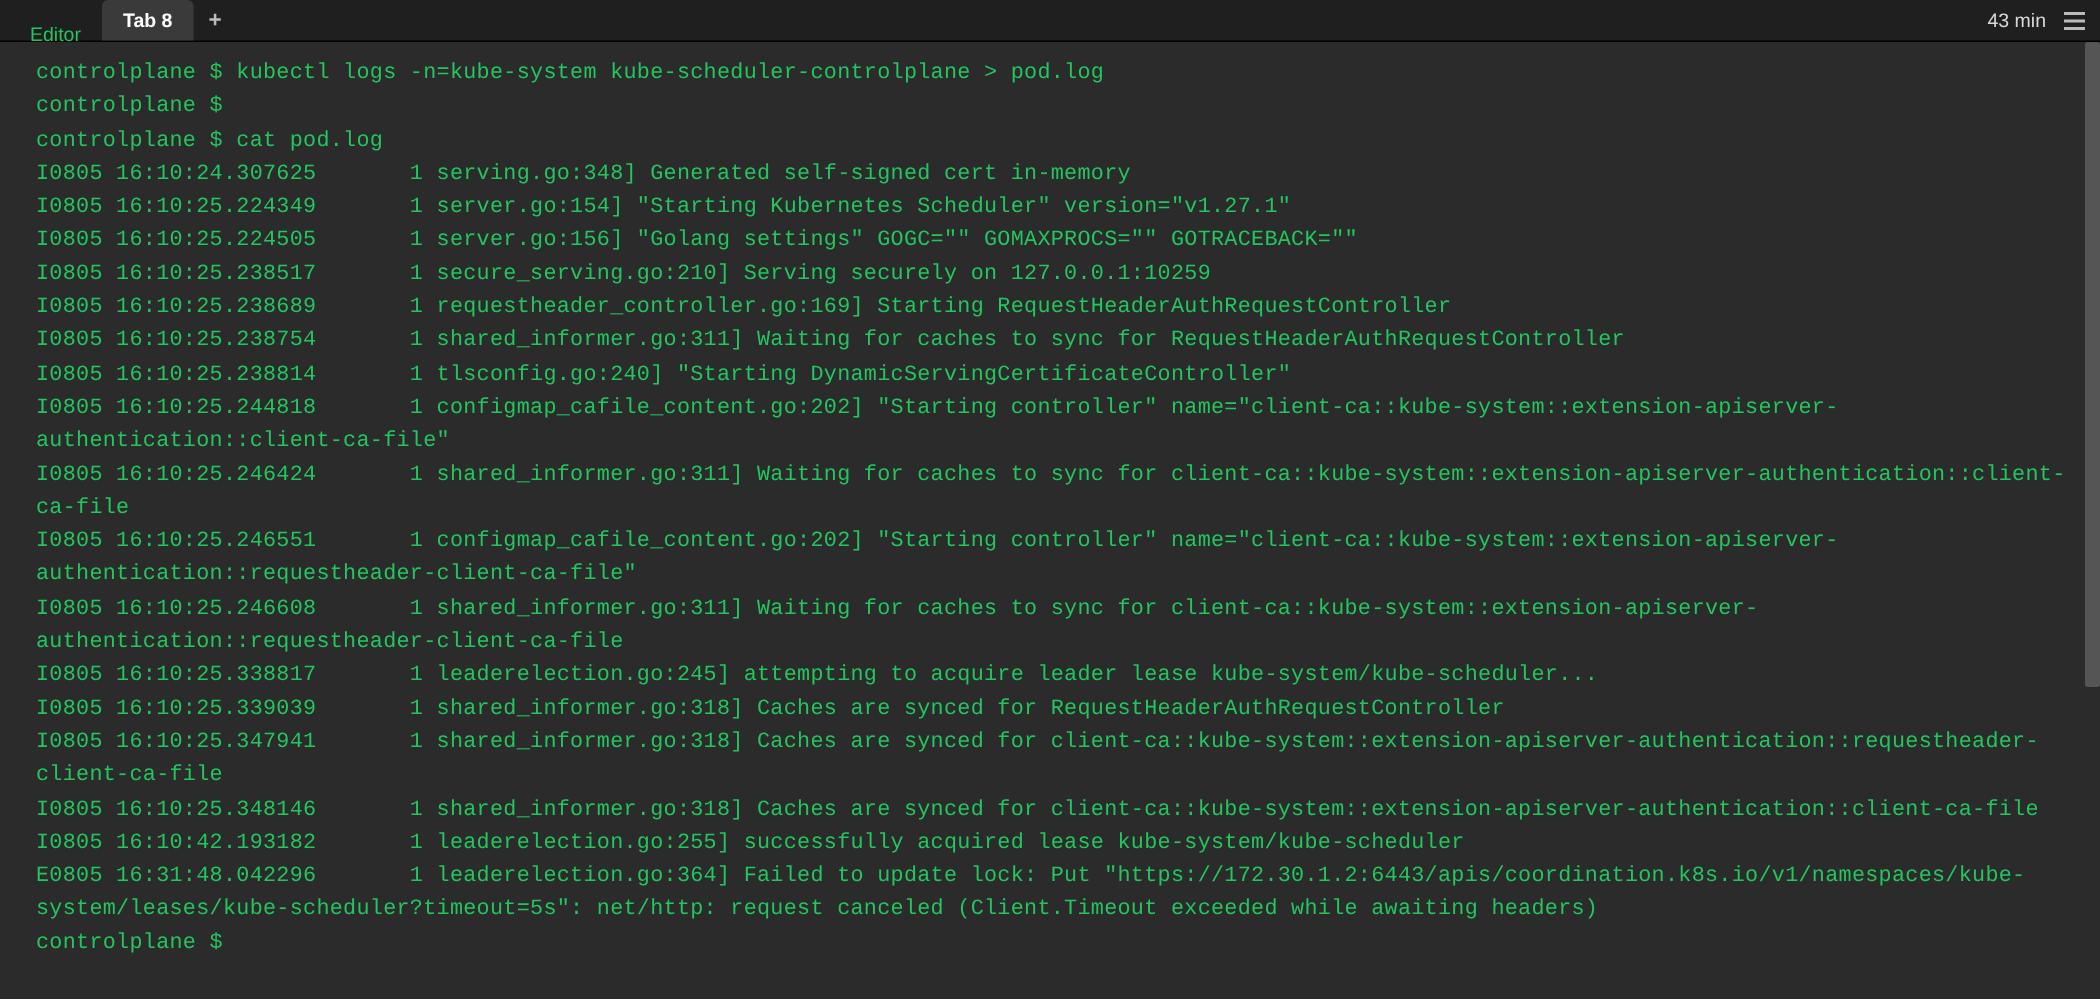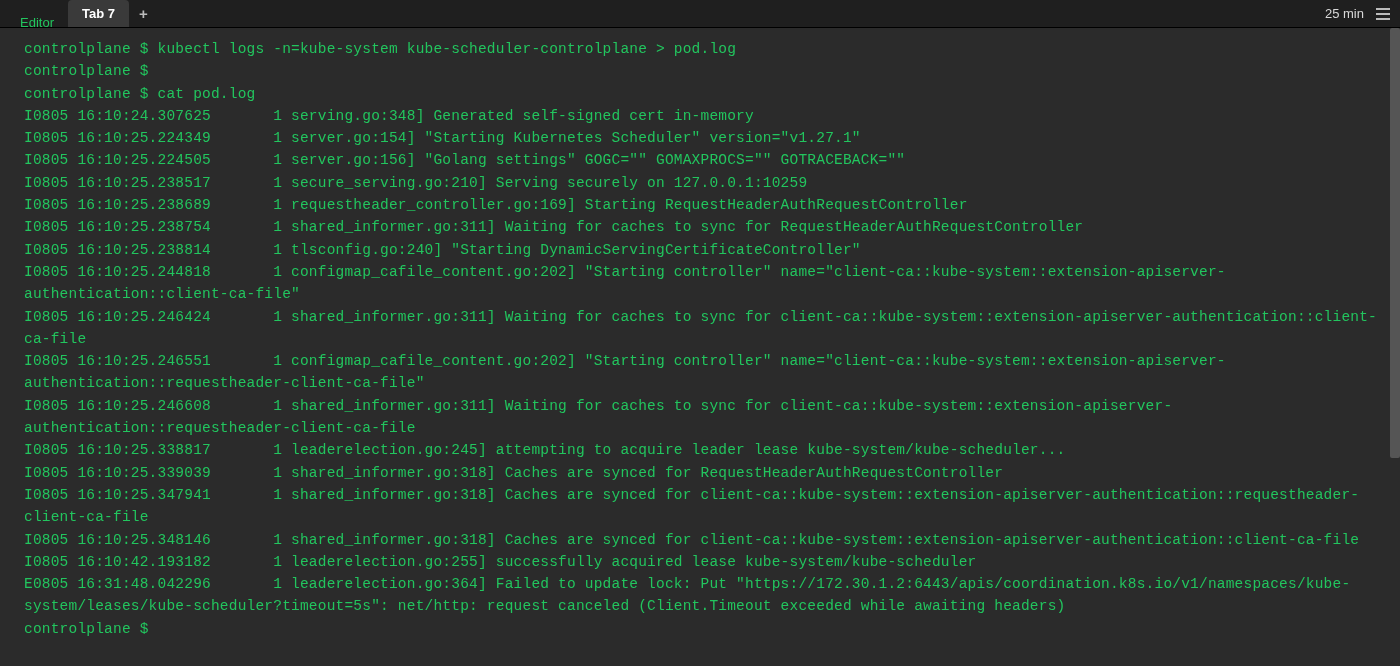--- a/index.html
+++ b/index.html
@@ -105,24 +105,24 @@
       height: 430px;
       background: #555;
       border-radius: 2px;
     }
   </style>
 </head>
 <body>
 
 <div class="tab-bar">
   <div class="tab editor">Editor</div>
-  <div class="tab active">Tab 7</div>
+  <div class="tab active">Tab 8</div>
   <div class="new-tab">+</div>
   <div class="spacer"></div>
-  <div class="timer">25 min</div>
+  <div class="timer">43 min</div>
   <div class="menu-icon">
     <span></span>
       <span></span>
       <span></span>
   </div>
 </div>
 
 <div class="terminal" id="terminal"><div class="line">controlplane $ kubectl logs -n=kube-system kube-scheduler-controlplane &gt; pod.log</div><div class="line">controlplane $</div><div class="line">controlplane $ cat pod.log</div><div class="line">I0805 16:10:24.307625       1 serving.go:348] Generated self-signed cert in-memory</div><div class="line">I0805 16:10:25.224349       1 server.go:154] "Starting Kubernetes Scheduler" version="v1.27.1"</div><div class="line">I0805 16:10:25.224505       1 server.go:156] "Golang settings" GOGC="" GOMAXPROCS="" GOTRACEBACK=""</div><div class="line">I0805 16:10:25.238517       1 secure_serving.go:210] Serving securely on 127.0.0.1:10259</div><div class="line">I0805 16:10:25.238689       1 requestheader_controller.go:169] Starting RequestHeaderAuthRequestController</div><div class="line">I0805 16:10:25.238754       1 shared_informer.go:311] Waiting for caches to sync for RequestHeaderAuthRequestController</div><div class="line">I0805 16:10:25.238814       1 tlsconfig.go:240] "Starting DynamicServingCertificateController"</div><div class="line">I0805 16:10:25.244818       1 configmap_cafile_content.go:202] "Starting controller" name="client-ca::kube-system::extension-apiserver-authentication::client-ca-file"</div><div class="line">I0805 16:10:25.246424       1 shared_informer.go:311] Waiting for caches to sync for client-ca::kube-system::extension-apiserver-authentication::client-ca-file</div><div class="line">I0805 16:10:25.246551       1 configmap_cafile_content.go:202] "Starting controller" name="client-ca::kube-system::extension-apiserver-authentication::requestheader-client-ca-file"</div><div class="line">I0805 16:10:25.246608       1 shared_informer.go:311] Waiting for caches to sync for client-ca::kube-system::extension-apiserver-authentication::requestheader-client-ca-file</div><div class="line">I0805 16:10:25.338817       1 leaderelection.go:245] attempting to acquire leader lease kube-system/kube-scheduler...</div><div class="line">I0805 16:10:25.339039       1 shared_informer.go:318] Caches are synced for RequestHeaderAuthRequestController</div><div class="line">I0805 16:10:25.347941       1 shared_informer.go:318] Caches are synced for client-ca::kube-system::extension-apiserver-authentication::requestheader-client-ca-file</div><div class="line">I0805 16:10:25.348146       1 shared_informer.go:318] Caches are synced for client-ca::kube-system::extension-apiserver-authentication::client-ca-file</div><div class="line">I0805 16:10:42.193182       1 leaderelection.go:255] successfully acquired lease kube-system/kube-scheduler</div><div class="line">E0805 16:31:48.042296       1 leaderelection.go:364] Failed to update lock: Put "https://172.30.1.2:6443/apis/coordination.k8s.io/v1/namespaces/kube-system/leases/kube-scheduler?timeout=5s": net/http: request canceled (Client.Timeout exceeded while awaiting headers)</div><div class="line">controlplane $</div></div>
 
 <div class="scrollbar">

